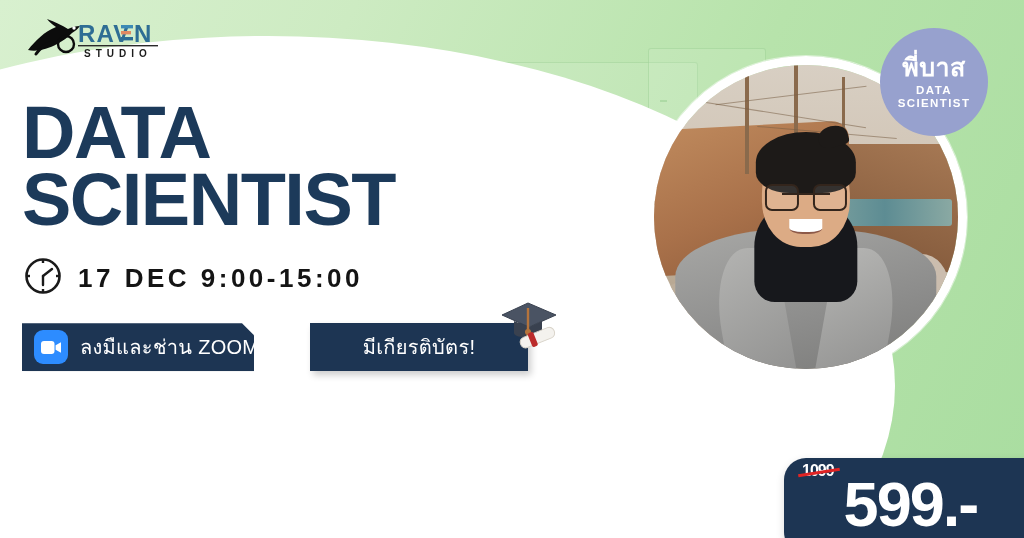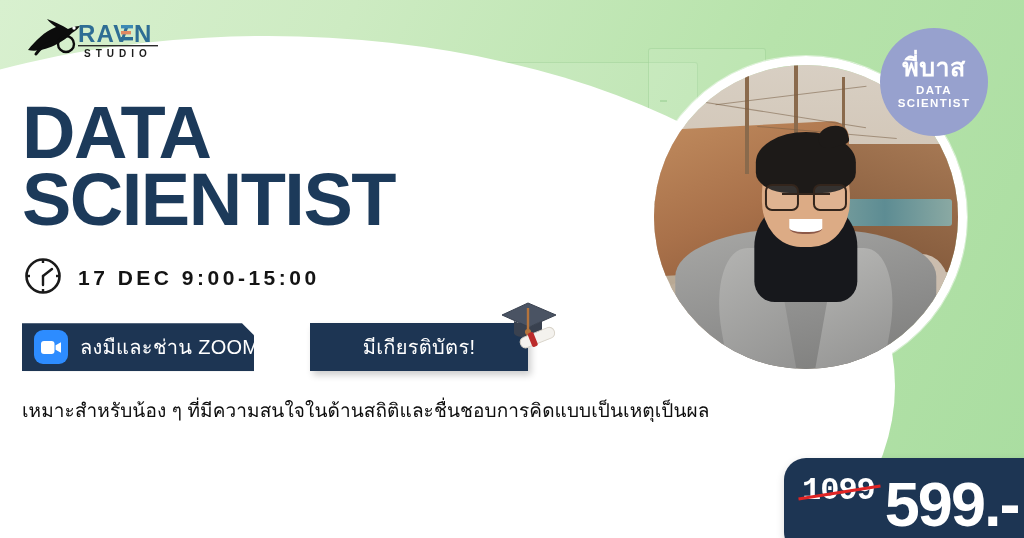--- a/index.html
+++ b/index.html
@@ -80,21 +80,21 @@
     font-size:74px;
     line-height:.90;
     letter-spacing:-1.5px;
   }
   #title-line1, #title-line2 { display:block; }
 
   
   #date-row { display:flex; align-items:center; gap:14px; margin-top:22px; }
   #clock-icon { flex:0 0 auto; }
   #date-text {
-    font-size:21px;
+    font-size:26px;
     font-weight:bold;
     color:#141414;
     letter-spacing:3.5px;
     font-family:"Liberation Sans", sans-serif;
   }
 
   
   #btn-row { display:flex; align-items:flex-start; gap:30px; margin-top:22px; }
 
   .pill {
@@ -282,26 +282,25 @@
     border-radius:22px;
     display:flex; align-items:center;
     padding-left:18px;
     gap:10px;
     z-index:12;
     box-shadow:0 3px 8px rgba(0,0,0,.14);
   }
   #price-old {
     position:relative;
     color:#ffffff;
-    font-size:32px;
+    font-size:16px;
     font-weight:bold;
     letter-spacing:-1px;
     align-self:flex-start;
-    margin-top:14px;
-    font-family:Liberation Mono, monospace;
+    margin-top:4px;
   }
   #price-old::after {
     content:"";
     position:absolute;
     left:-4px; right:-6px; top:52%;
     height:3px;
     background:#e02424;
     transform:rotate(-9deg);
   }
   #price-new {
@@ -438,21 +437,20 @@
             <g transform="rotate(-22 40 40)">
               <rect x="22" y="33" width="36" height="11" rx="5" fill="#f4f2ee" stroke="#d8d3c9" stroke-width="1"></rect>
               <rect x="32" y="31" width="6" height="15" rx="2" fill="#bb2b2b"></rect>
             </g>
           </svg>
         </span>
       </div>
 
     </div>
 
-    <div id="tagline">เหมาะสำหรับน้อง ๆ ที่มีความสนใจในด้านสถิติและชื่นชอบการคิดแบบเป็นเหตุเป็นผล</div>
   </div>
 
   <div id="portrait">
     <div id="photo">
       <div class="sky"></div>
       <div class="ground"></div>
       <div class="ship-hull"></div>
       <div class="ship-right"></div>
       <div class="ship-trim"></div>
       <div class="mast m1"></div>

